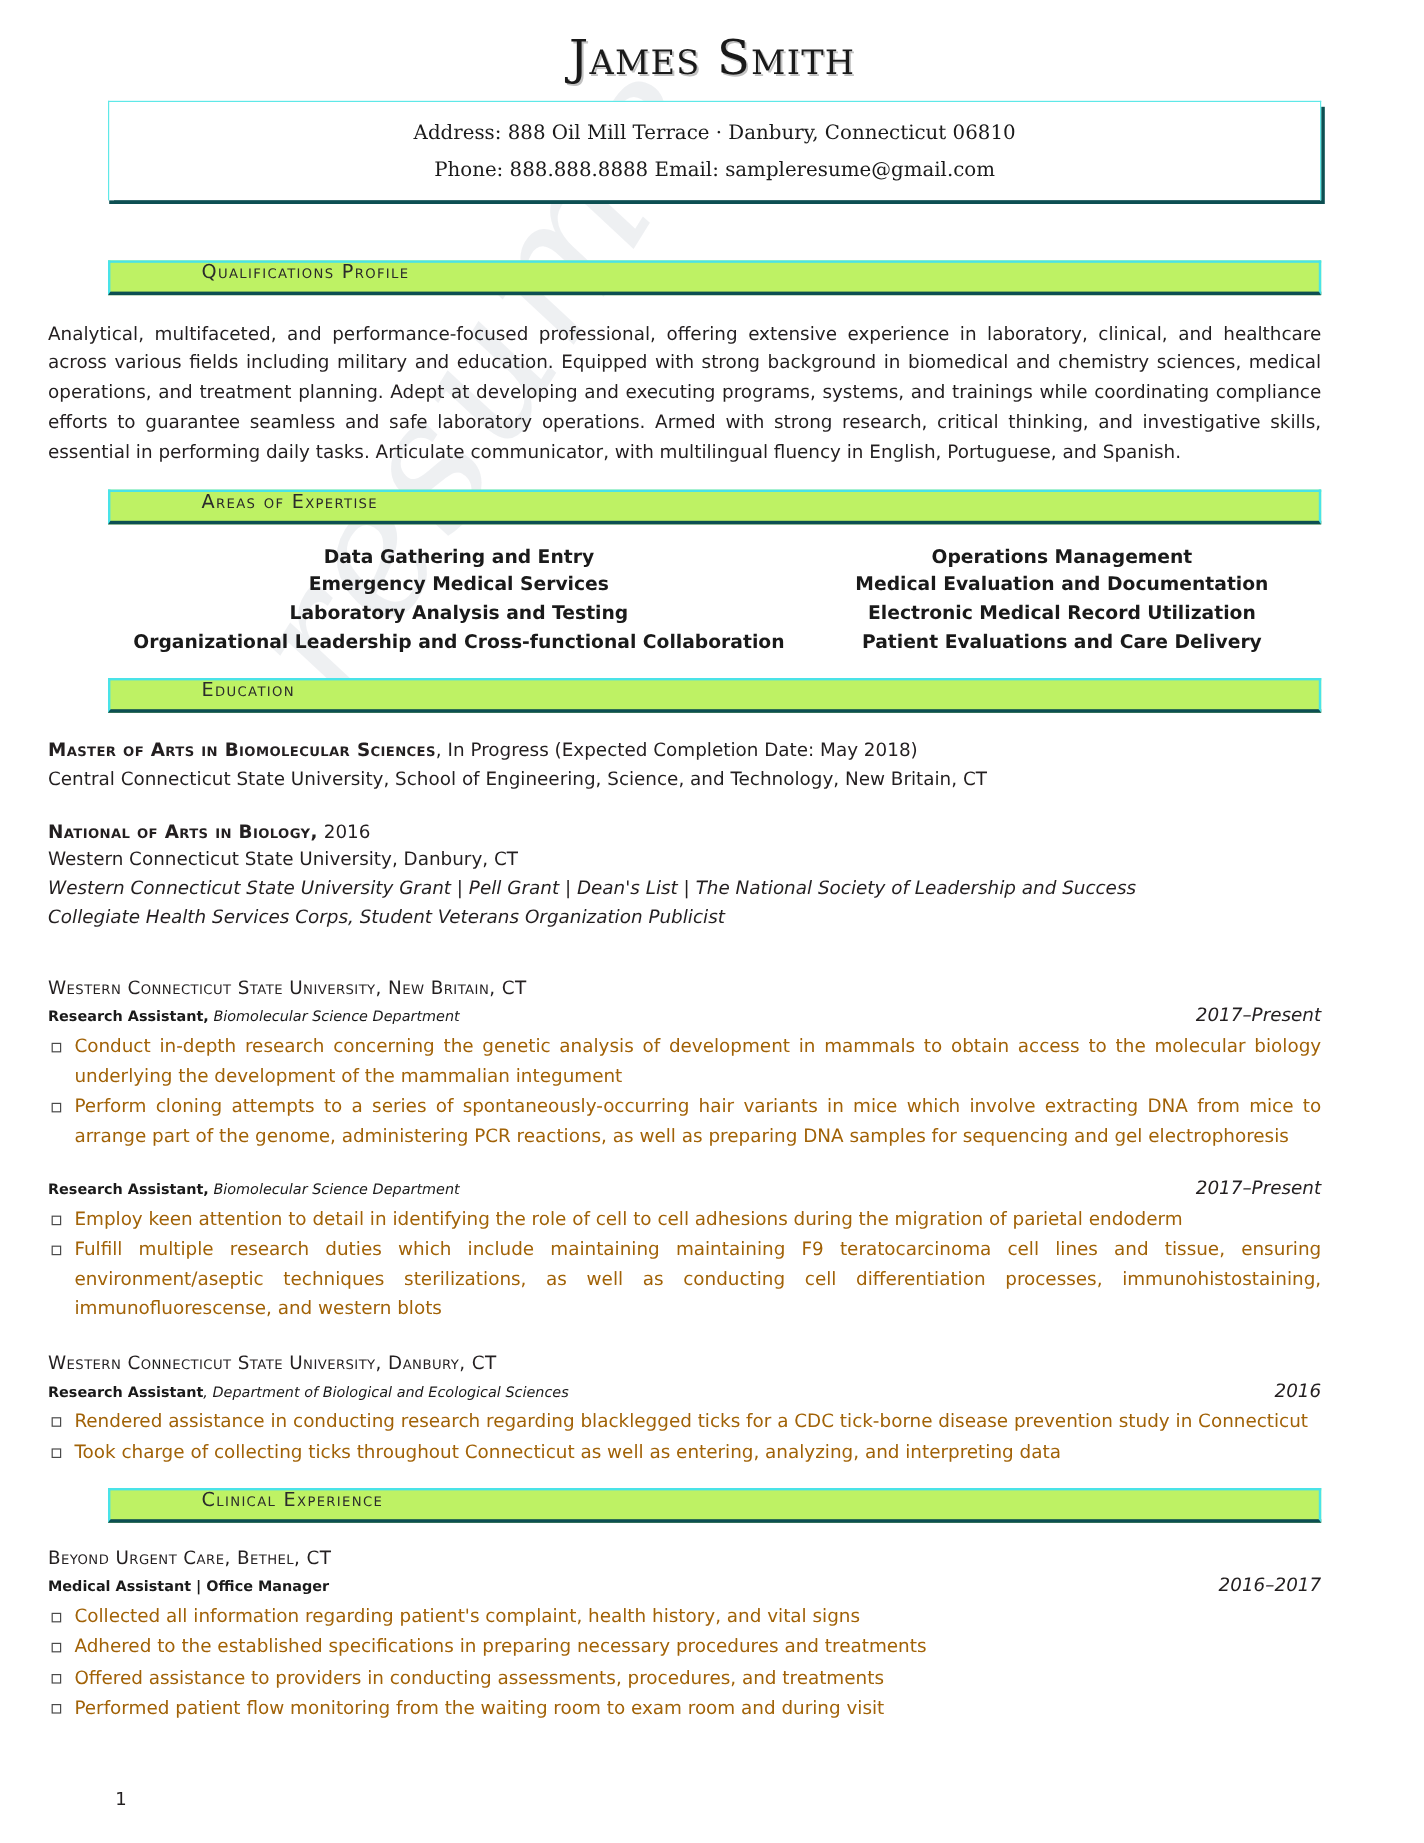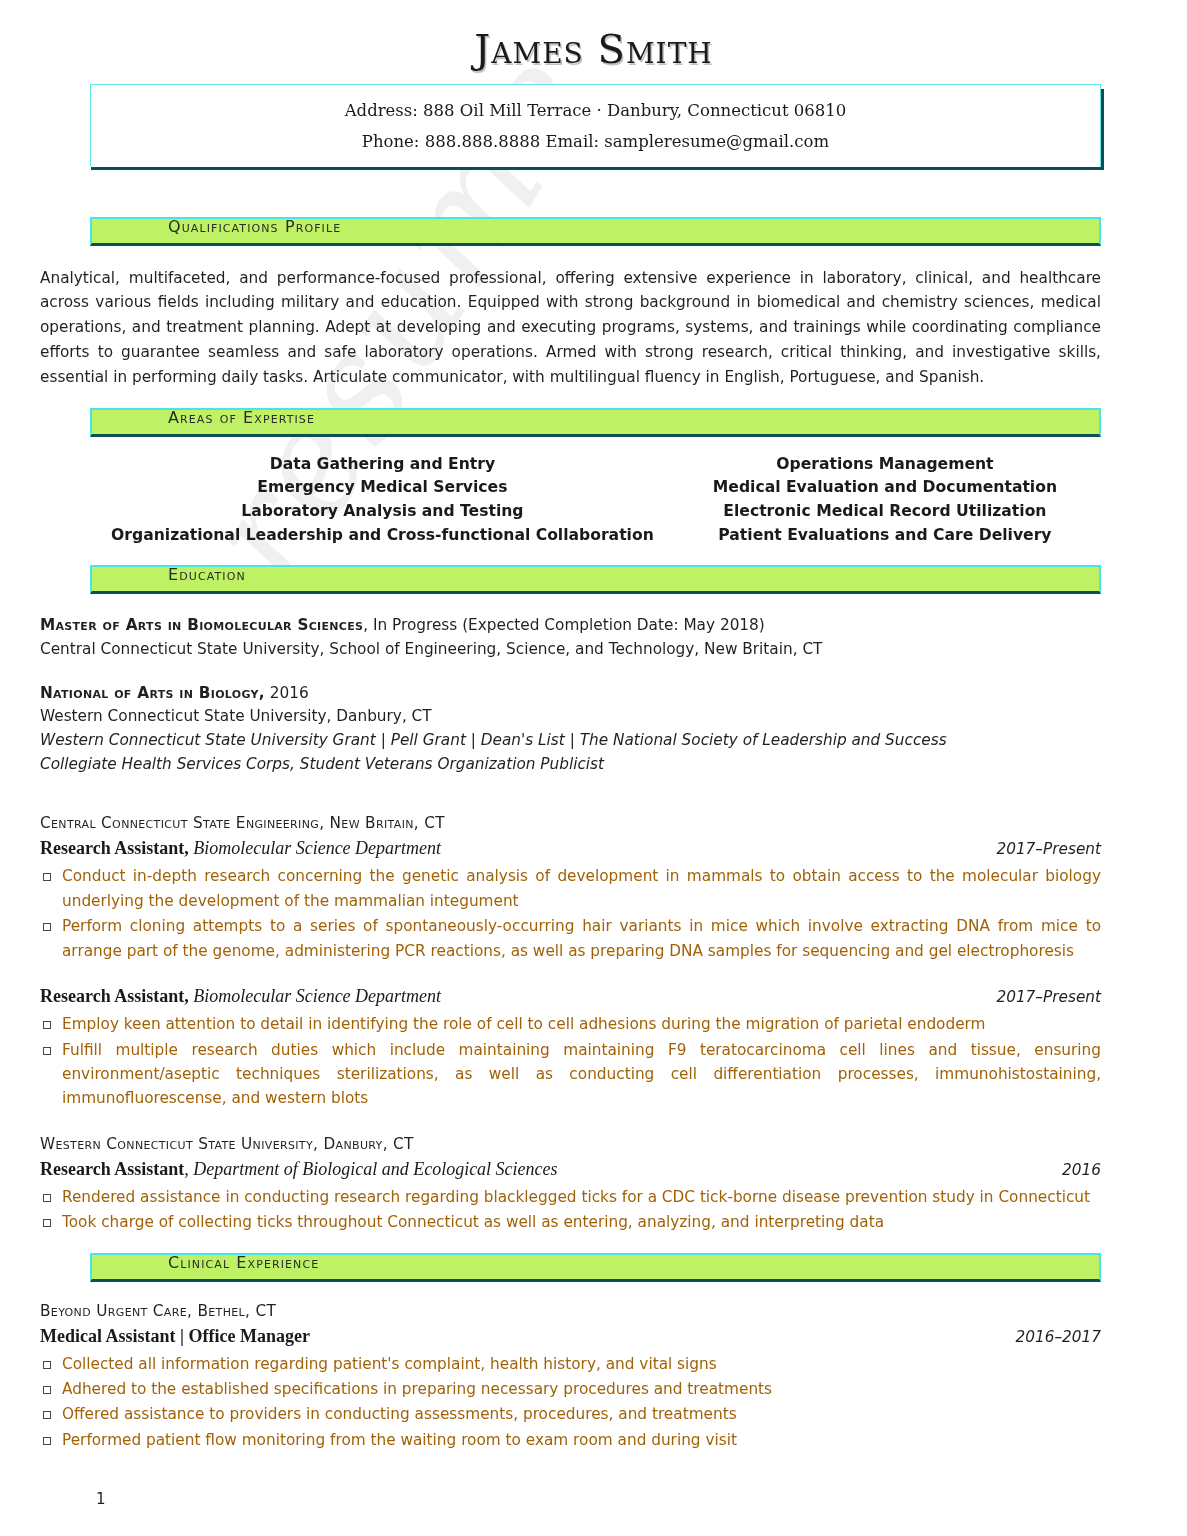--- a/index.html
+++ b/index.html
@@ -179,23 +179,22 @@
     color: #231f20;
   }
   .role-row {
     display: flex;
     align-items: baseline;
     justify-content: space-between;
     line-height: 1.55;
     gap: 16px;
   }
   .role-title {
-    font-size: 18px;
+    font-size: 12px;
     color: #1a1a1a;
-    font-family: Liberation Serif, serif;
   }
   .role-title .rt-bold { font-weight: 700; }
   .role-title .rt-ital { font-style: italic; }
   .role-date {
     font-size: 15.3px;
     color: #231f20;
     white-space: nowrap;
     flex: 0 0 auto;
     font-style: italic;
   }
@@ -317,21 +316,21 @@
     </div>
 
   </div>
 
   <div class="sp-18"></div>
 
   <div class="sp-18"></div>
   <div class="body-block">
 
     <div>
-      <div class="org-line">Central Connecticut State Engineering, New Britain, CT</div>
+      <div class="org-line">Western Connecticut State University, New Britain, CT</div>
       <div class="role-row">
         <div class="role-title">
           <span class="rt-bold">Research Assistant,</span><span class="rt-ital"> Biomolecular Science Department</span>
         </div>
         <div class="role-date">2017–Present</div>
       </div>
       <ul class="bullets">
         <li>Conduct in-depth research concerning the genetic analysis of development in mammals to obtain access to the  molecular biology underlying the development of the mammalian integument</li>
         <li>Perform cloning attempts to a series of spontaneously-occurring hair variants in mice which involve extracting DNA from mice to arrange part of the genome, administering PCR reactions, as well as preparing DNA samples for sequencing and gel electrophoresis</li>
       </ul>

